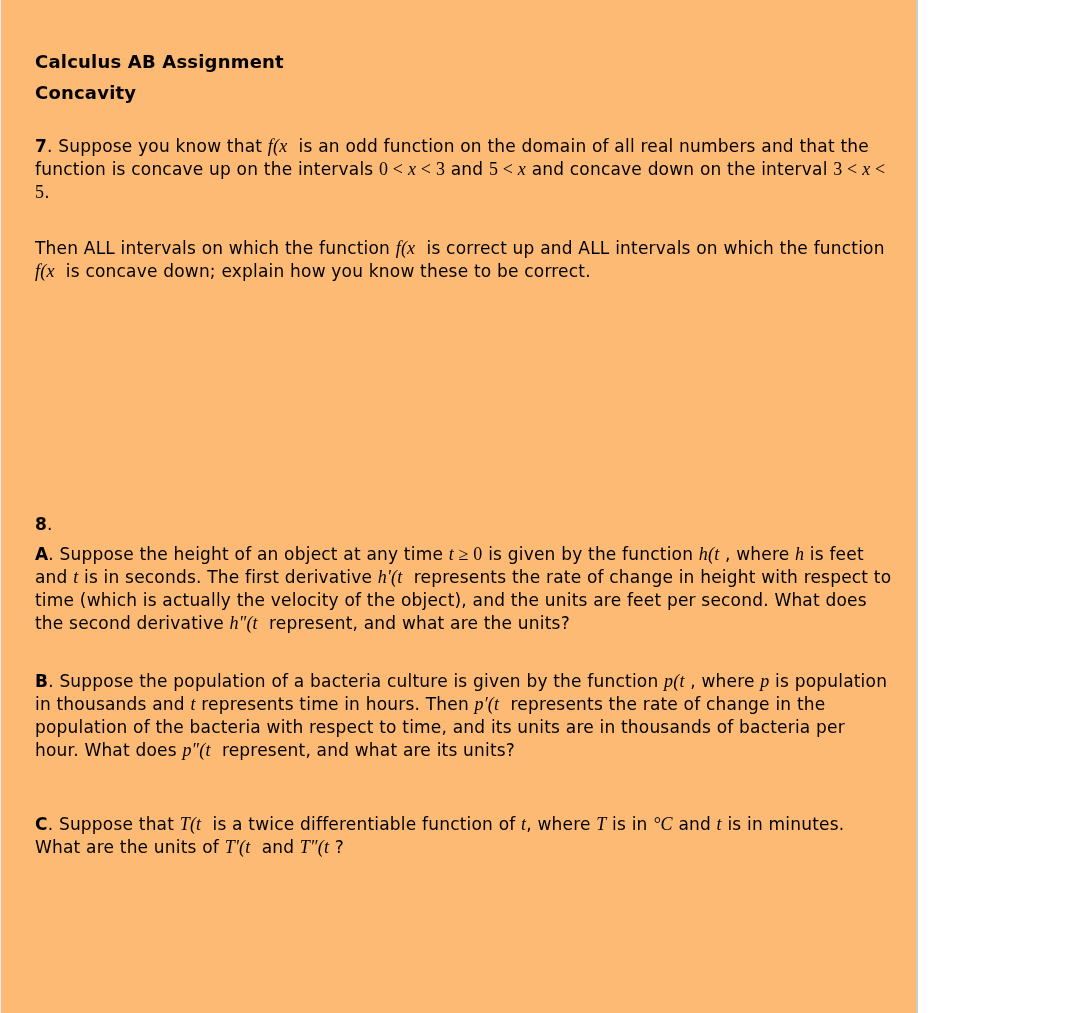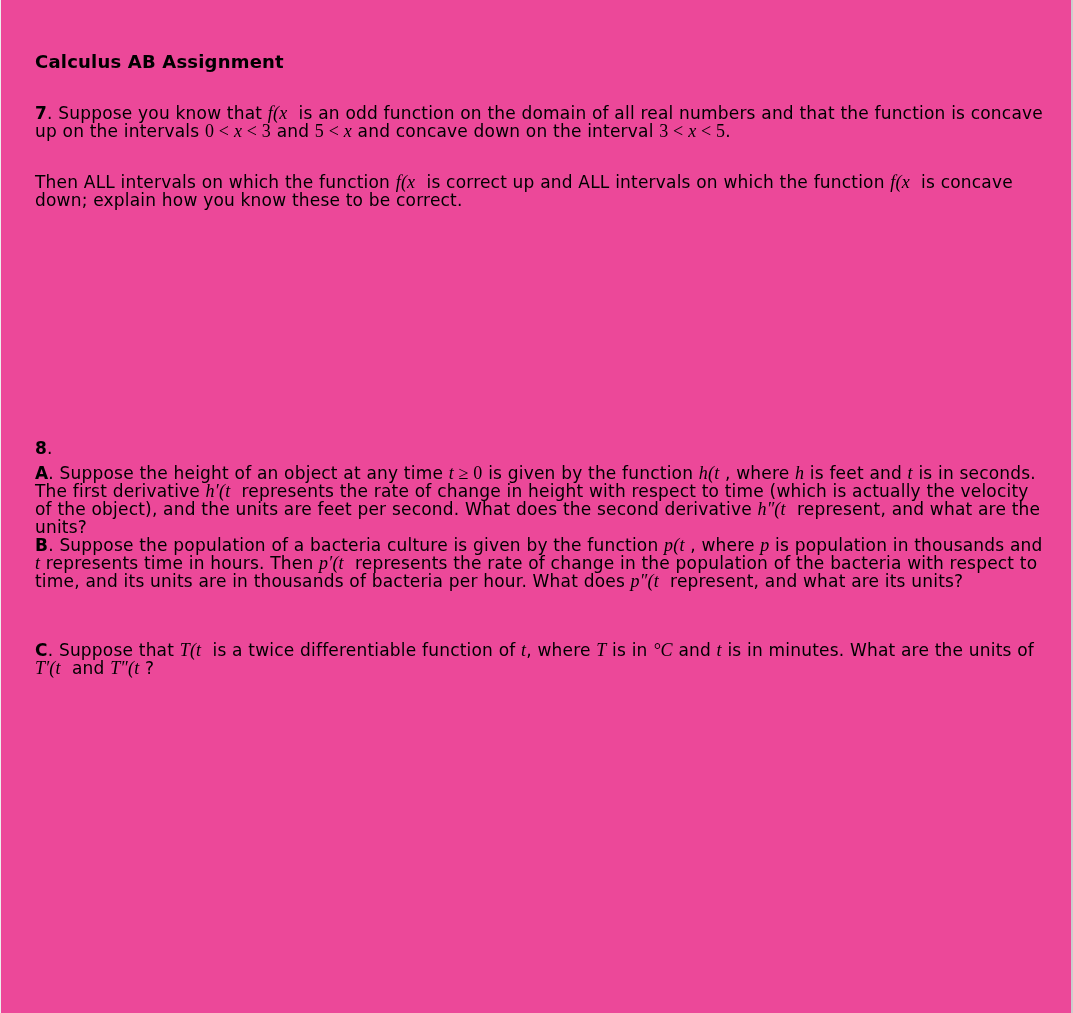--- a/index.html
+++ b/index.html
@@ -2,52 +2,52 @@
 <html><head>
 <meta charset="utf-8">
 <style>
   html, body {
     margin: 0;
     padding: 0;
     background: #ffffff;
   }
   .page {
     position: relative;
-    width: 1073px;
+    width: 918px;
     height: 1013px;
-    background: #ec4899;
+    background: #fdba74;
     color: #000000;
     overflow: hidden;
     box-sizing: border-box;
     border-left: 1px solid #ededed;
     border-right: 2px solid #cccccc;
     font-family: "DejaVu Sans", "Liberation Sans", sans-serif;
   }
   .content {
     padding: 46px 24px 0 34px;
     box-sizing: border-box;
   }
   .doc-title {
     font-weight: bold;
     font-size: 18px;
     line-height: 31px;
     letter-spacing: 0.2px;
   }
   .para {
     font-size: 17px;
-    line-height: 18px;
+    line-height: 23px;
     letter-spacing: 0.2px;
     white-space: pre-wrap;
     margin: 0;
   }
   .p7        { margin-top: 27px; }
   .p7-task   { margin-top: 33px; }
   .p8-number { margin-top: 230px; }
   .p8a       { margin-top: 7px; }
-  .p8b       { }
+  .p8b       { margin-top: 35px; }
   .p8c       { margin-top: 51px; }
 
   .seg-p  { }
   .seg-b  { font-weight: bold; }
   .seg-mi {
     font-family: "Liberation Serif", "DejaVu Serif", serif;
     font-style: italic;
     font-size: 18px;
   }
   .seg-mn {
@@ -57,20 +57,21 @@
   }
 </style>
 </head>
 <body>
 
 <div class="page">
   <div class="content">
 
     <div class="doc-title">
       <div>Calculus AB Assignment</div>
+      <div>Concavity</div>
     </div>
 
     <p class="para p7"><span class="seg-b">7</span><span class="seg-p">. Suppose you know that </span><span class="seg-mi">f(x</span><span class="seg-p">  is an odd function on the domain of all real numbers and that the function is concave up on the intervals </span><span class="seg-mn">0 &lt; </span><span class="seg-mi">x</span><span class="seg-mn"> &lt; 3</span><span class="seg-p"> and </span><span class="seg-mn">5 &lt; </span><span class="seg-mi">x</span><span class="seg-p"> and concave down on the interval </span><span class="seg-mn">3 &lt; </span><span class="seg-mi">x</span><span class="seg-mn"> &lt; 5</span><span class="seg-p">.</span></p>
 
     <p class="para p7-task"><span class="seg-p">Then ALL intervals on which the function </span><span class="seg-mi">f(x</span><span class="seg-p">  is correct up and ALL intervals on which the function </span><span class="seg-mi">f(x</span><span class="seg-p">  is concave down; explain how you know these to be correct.</span></p>
 
     <p class="para p8-number"><span class="seg-b">8</span><span class="seg-p">.</span></p>
 
     <p class="para p8a"><span class="seg-b">A</span><span class="seg-p">. Suppose the height of an object at any time </span><span class="seg-mi">t</span><span class="seg-mn"> ≥ 0</span><span class="seg-p"> is given by the function </span><span class="seg-mi">h(t</span><span class="seg-p"> , where </span><span class="seg-mi">h</span><span class="seg-p"> is feet and </span><span class="seg-mi">t</span><span class="seg-p"> is in seconds. The first derivative </span><span class="seg-mi">h′(t</span><span class="seg-p">  represents the rate of change in height with respect to time (which is actually the velocity of the object), and the units are feet per second. What does the second derivative </span><span class="seg-mi">h″(t</span><span class="seg-p">  represent, and what are the units?</span></p>
 

